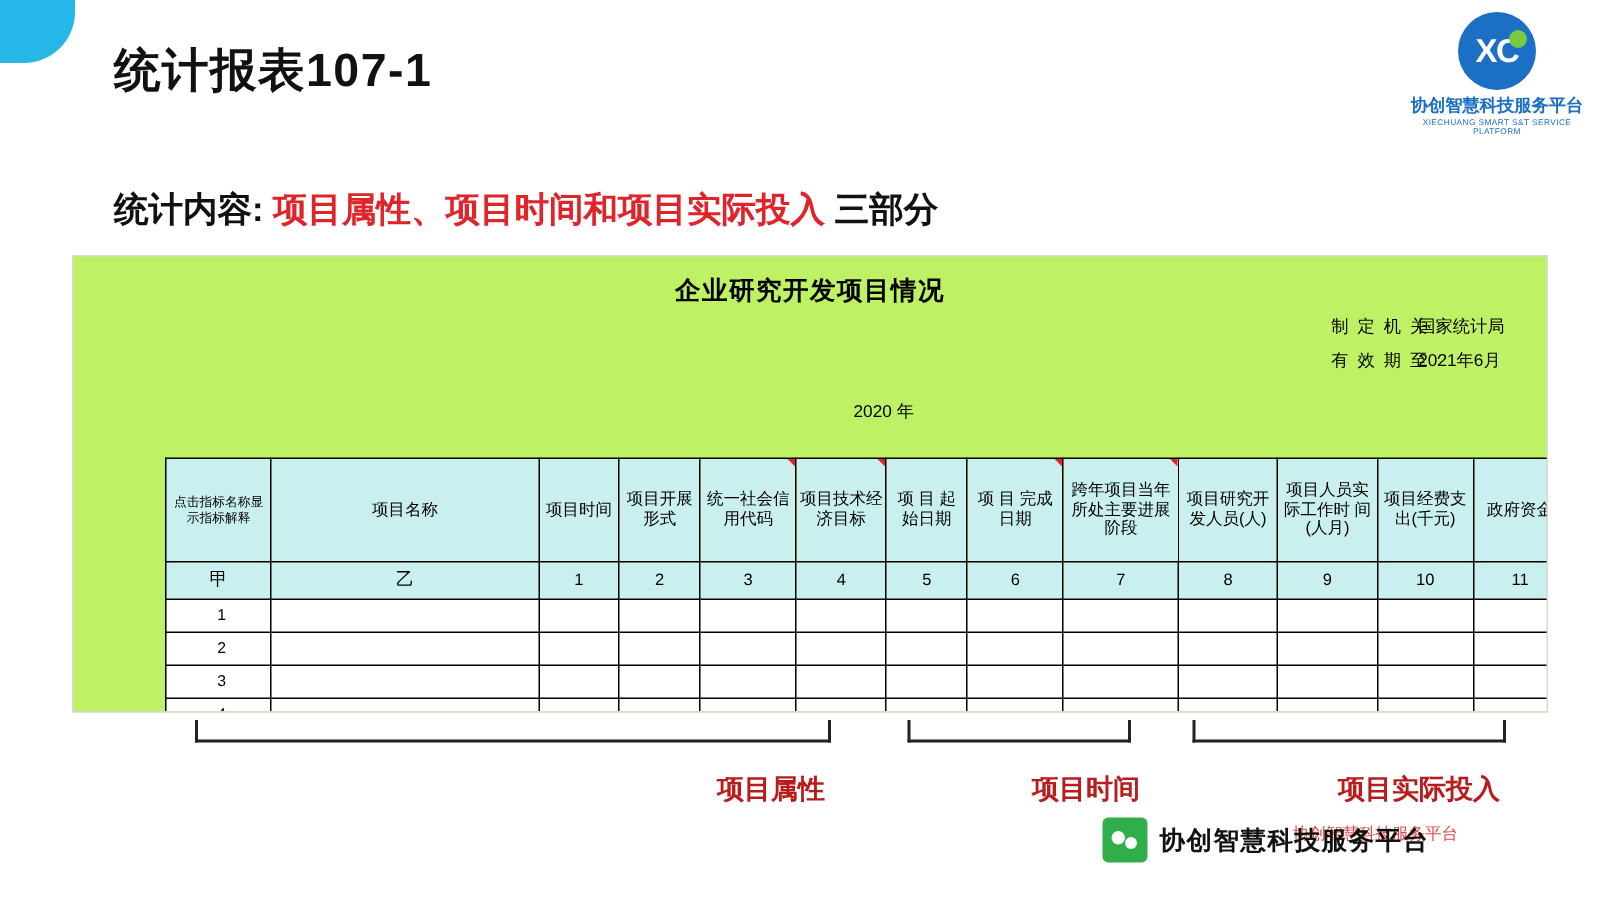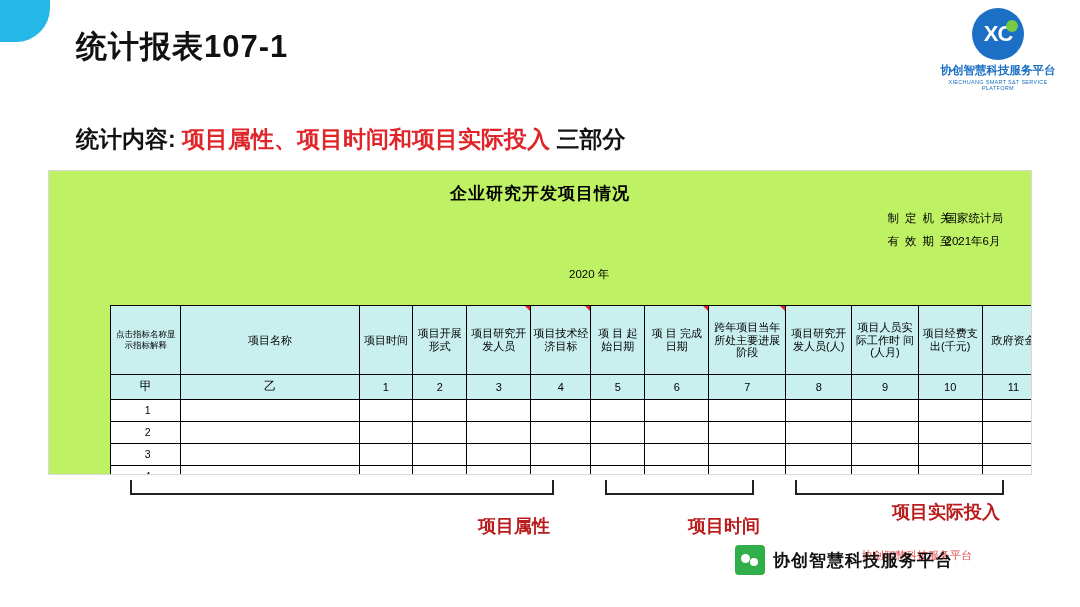--- a/index.html
+++ b/index.html
@@ -308,21 +308,21 @@
         <col style="width:64px">
         <col style="width:62px">
         <col style="width:60px">
     </colgroup>
     <tbody>
       <tr class="head">
         <td class="first">点击指标名称显示指标解释</td>
         <td>项目名称</td>
         <td>项目时间</td>
         <td>项目开展形式</td>
-        <td class="mark">项目研究开发人员</td>
+        <td class="mark">统一社会信用代码</td>
         <td class="mark">项目技术经济目标</td>
         <td>项 目 起始日期</td>
         <td class="mark">项 目 完成日期</td>
         <td class="mark">跨年项目当年所处主要进展 阶段</td>
         <td>项目研究开发人员(人)</td>
         <td>项目人员实际工作时 间(人月)</td>
         <td>项目经费支 出(千元)</td>
         <td>政府资金</td>
       </tr>
       <tr class="num">
@@ -403,19 +403,19 @@
     </tbody>
   </table>
 </div>
 
 <div class="brace" style="left:130px; top:480px; width:420px;"></div>
 <div class="brace" style="left:605px; top:480px; width:145px;"></div>
 <div class="brace" style="left:795px; top:480px; width:205px;"></div>
 
 <div class="group-label" style="left:130px; top:514px; width:420px;">项目属性</div>
 <div class="group-label" style="left:595px; top:514px; width:165px;">项目时间</div>
-<div class="group-label" style="left:795px; top:500px; width:205px;">项目实际投入</div>
+<div class="group-label" style="left:795px; top:514px; width:205px;">项目实际投入</div>
 
 <div class="wm-red">协创智慧科技服务平台</div>
 <div class="footer-bar">
   <div class="footer-logo"></div>
   <div class="footer-text">协创智慧科技服务平台</div>
 </div>
 
 </body></html>

